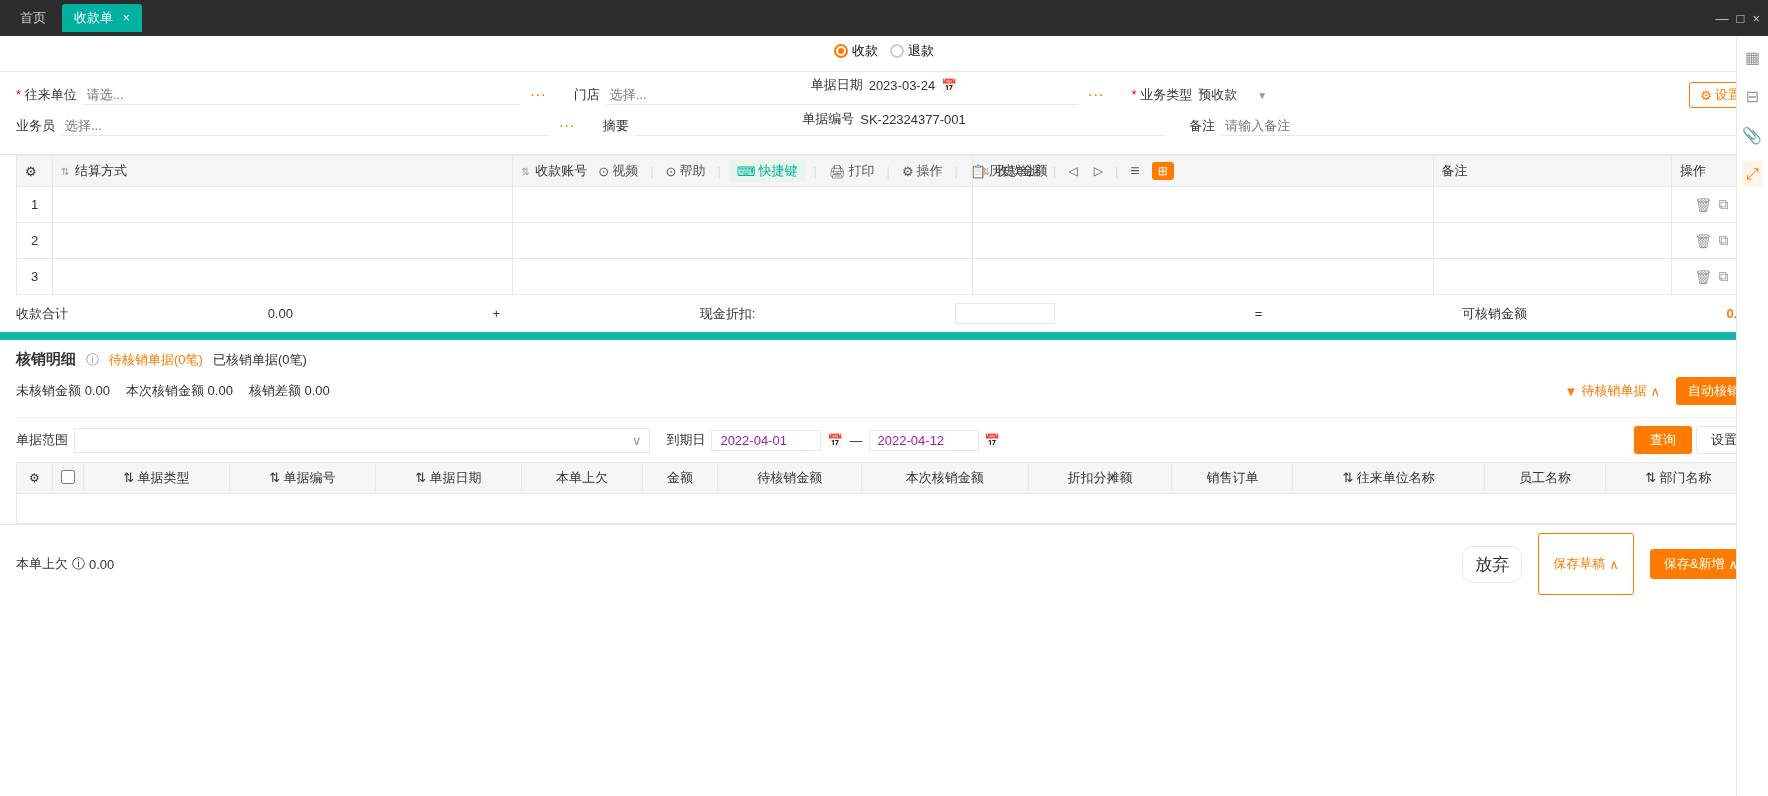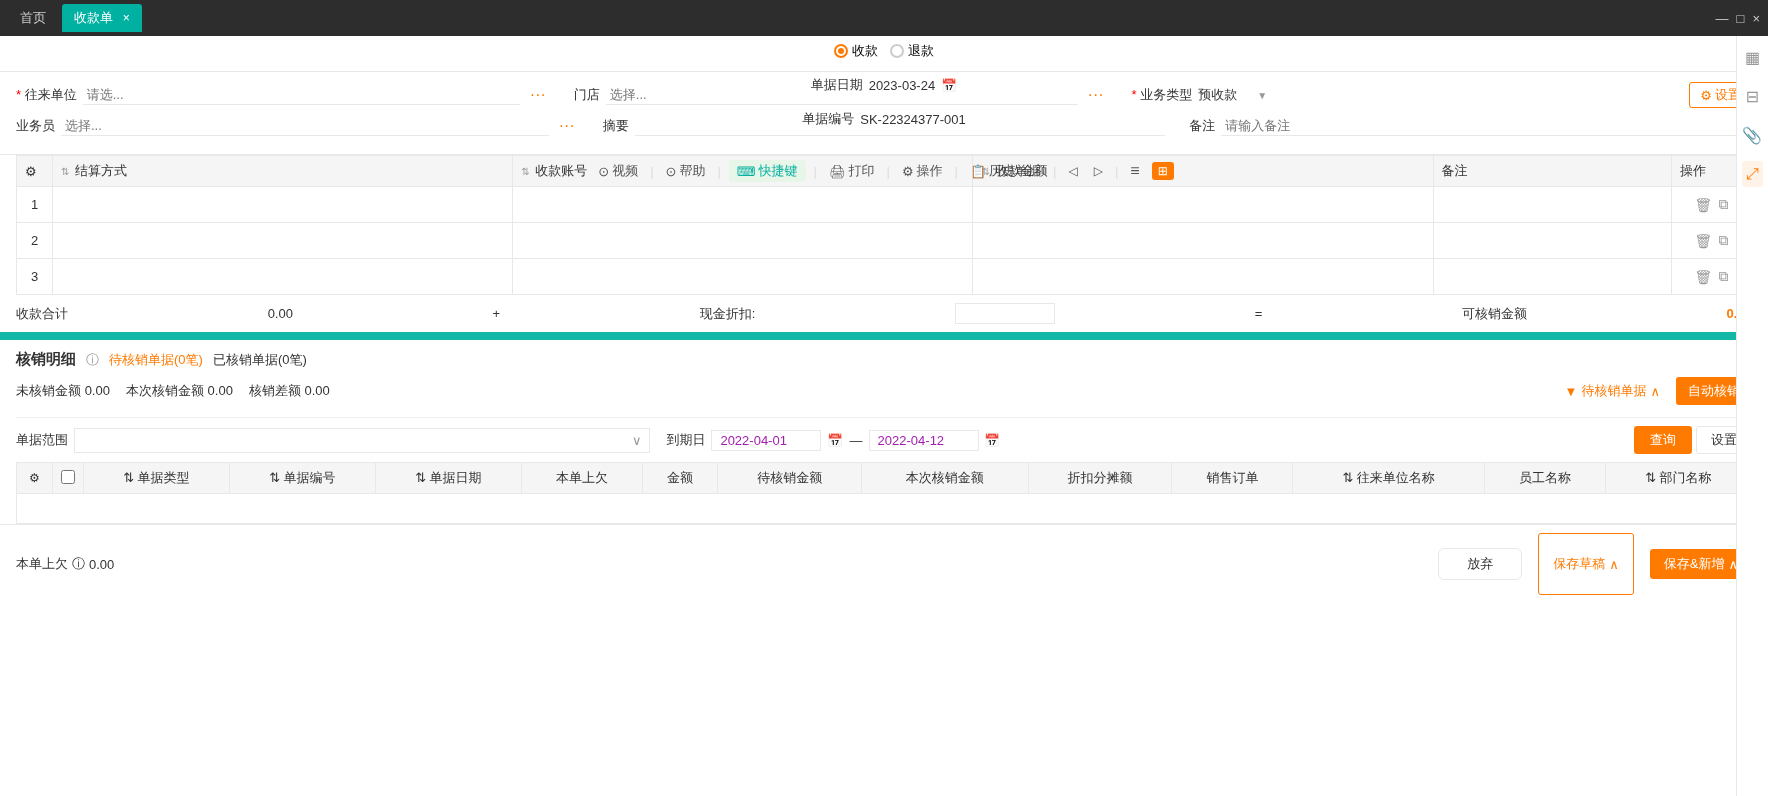--- a/index.html
+++ b/index.html
@@ -334,24 +334,24 @@
       gap: 16px;
       position: sticky;
       bottom: 0;
     }
     .footer-stat { color: #333; display: flex; align-items: center; gap: 4px; }
     .footer-spacer { flex: 1; }
     .footer-btn-abandon {
       border: 1px solid #e8e8e8;
       background: #fff;
       color: #333;
-      padding: 6px 28px;
-      border-radius: 6px;
-      cursor: pointer;
-      font-size: 13px;
+      padding: 6px 12px;
+      border-radius: 11px;
+      cursor: pointer;
+      font-size: 17px;
     }
     .footer-btn-draft {
       border: 1px solid #ff7a00;
       background: #fff;
       color: #ff7a00;
       padding: 21px 14px;
       border-radius: 3px;
       cursor: pointer;
       font-size: 13px;
       display: flex; align-items: center; gap: 4px;

